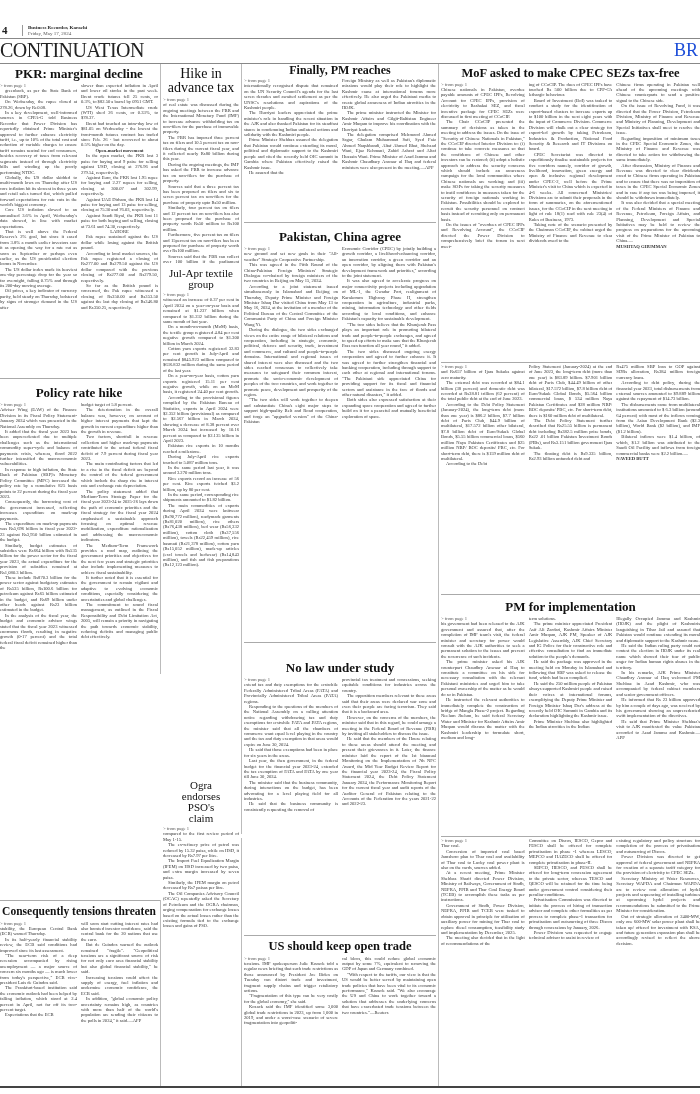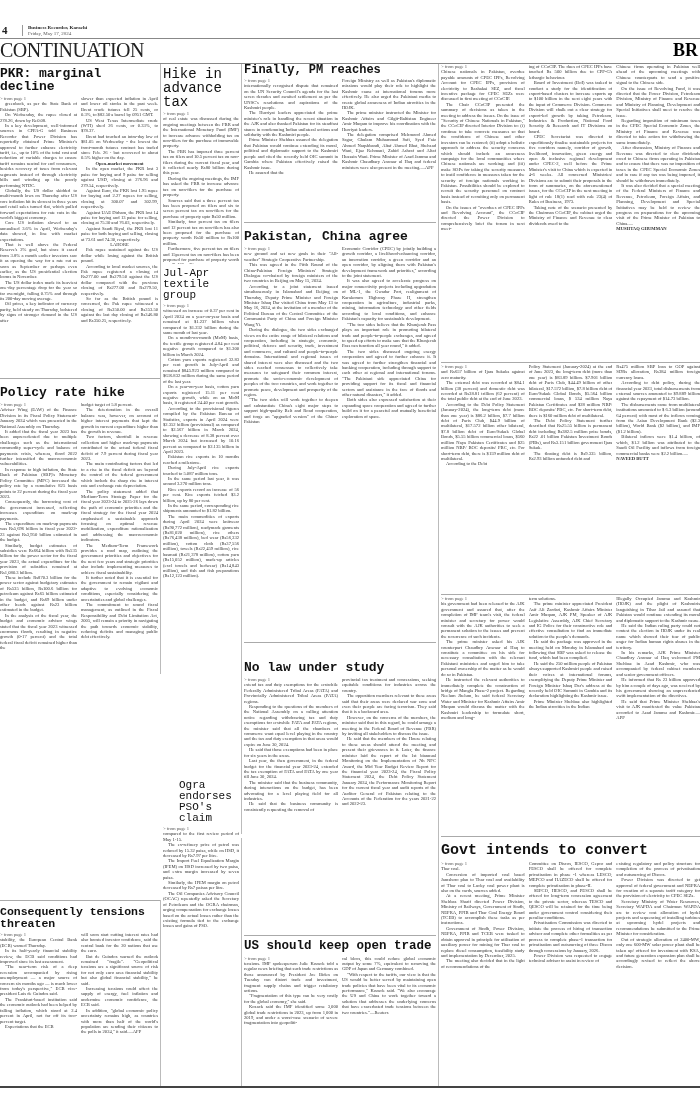--- a/index.html
+++ b/index.html
@@ -4,23 +4,23 @@
 <style>
 *{box-sizing:border-box;margin:0;padding:0}
 body{width:700px;height:1094px;background:#fff;font-family:"Liberation Serif",serif;color:#222;overflow:hidden;position:relative}
 .hdr{position:absolute;left:0;top:0;width:700px;height:56px}
 .pno{position:absolute;left:2px;top:24px;font-size:11px;font-weight:bold}
 .psep{position:absolute;left:22px;top:25px;width:1px;height:11px;background:#999}
 .pname{position:absolute;left:28px;top:25px;font-size:5px;font-weight:bold;line-height:6px}
 .pdate{position:absolute;left:28px;top:31px;font-size:5px;color:#555}
 .hrule{position:absolute;left:0;top:38px;width:700px;height:1px;background:#888}
 .sect{position:absolute;left:0;top:39px;font-size:20px;letter-spacing:-0.5px;font-family:"Liberation Serif",serif;transform:scaleY(1.05)}
-.brlogo{position:absolute;right:2px;top:40px;font-size:18px;color:#000000;font-weight:bold}
+.brlogo{position:absolute;right:2px;top:40px;font-size:18px;color:#1d4ed8;font-weight:normal}
 .art{position:absolute;overflow:hidden}
-.art h2{font-family:Liberation Mono, monospace;font-weight:bold;text-align:left;color:#111;line-height:1}
+.art h2{font-family:Liberation Serif, serif;font-weight:bold;text-align:center;color:#111;line-height:1}
 .art h2.lt{font-weight:normal}
 .cols{display:flex;gap:4px}
 .col{flex:1;font-size:4.6px;line-height:5.4px;text-align:justify;color:#333;overflow:hidden}
 .col p{text-indent:5px}
 .col .fp{text-indent:0;color:#555}
 .col .sub{font-weight:bold;text-align:center;text-indent:0}
 .col .by{font-weight:bold;text-indent:0}
 .vr{position:absolute;width:1px;background:#bbb}
 .hr{position:absolute;height:1px;background:#aaa}
 .bottomrule{position:absolute;left:0;top:1086px;width:700px;height:2px;background:#444}
@@ -148,20 +148,21 @@
       <p>"The two sides believe that the Khunjerab Pass plays an important role in promoting bilateral trade and people-to-people exchanges, and agreed to speed up efforts to make sure that the Khunjerab Pass can function all year round," it added.</p>
       <p>The two sides discussed ongoing energy cooperation and agreed to further enhance it. It was agreed to further strengthen financial and banking cooperation, including through support to each other at regional and international forums. "The Pakistani side appreciated China for providing support for its fiscal and financial sectors and assistance in the face of floods and other natural disasters," it added.</p>
       <p>Both sides also expressed satisfaction at their expanding space cooperation and agreed to further build on it for a peaceful and mutually beneficial exploration of space.</p>
     </div>
   </div>
 </div>
 
 <div class="vr" style="left:438px;top:64px;height:300px"></div>
 
 <div class="art" style="left:441px;top:64px;width:259px;height:298px">
+  <h2 style="font-size:12.5px;margin:3px 0 2px">MoF asked to make CPEC SEZs tax-free</h2>
   <div class="cols">
     <div class="col">
       <p class="fp">&gt; from page 1</p>
       <p style="text-indent:0">Chinese nationals in Pakistan, overdue payable amounts of CPEC IPPs, Revolving Account for CPEC IPPs, provision of electricity to Rashakai SEZ, and fiscal incentive package for CPEC SEZs were discussed in first meeting of CCoCIP.</p>
       <p>The Chair CCoCIP presented the summary of decisions as taken in the meeting to address the issues. On the issue of "Security of Chinese Nationals in Pakistan," the CCoCIP directed Interior Division to: (i) continue to take concrete measures so that the confidence of Chinese and other investors can be restored; (ii) adopt a holistic approach to address the security concerns which should include an awareness campaign for the local communities where Chinese nationals are working; and (iii) make SOPs for taking the security measures to instil confidence in measures taken for the security of foreign nationals working in Pakistan. Possibilities should be explored to recruit the security personnel on contract basis instead of recruiting only on permanent basis.</p>
       <p>On the issues of "overdues of CPEC IPPs and Revolving Account", the CCoCIP directed the Power Division to comprehensively brief the forum in next meet-</p>
     </div>
     <div class="col">
       <p style="text-indent:0">ing of CCoCIP. The dues of CPEC IPPs have touched Rs 500 billion due to CPP-G's lethargic behaviour.</p>
       <p>Board of Investment (BoI) was tasked to conduct a study for the identification of export-based clusters to increase exports up to $100 billion in the next eight years with the input of Commerce Division. Commerce Division will chalk out a clear strategy for export-led growth by taking Petroleum, Industries &amp; Production, National Food Security &amp; Research and IT Divisions on board.</p>
@@ -201,20 +202,21 @@
       <p>The disbursements came from multilateral institutions amounted to $ 6.3 billion (around 64 percent) with most of the inflows coming from the Asian Development Bank ($2.3 billion), World Bank ($2 billion), and IMF ($1.2 billion).</p>
       <p>Bilateral inflows were $1.4 billion, of which, $1.2 billion was attributed to the Saudi Oil Facility and inflows from foreign commercial banks were $2.2 billion.—</p>
       <p class="by">NAVEED BUTT</p>
     </div>
   </div>
 </div>
 
 <div class="hr" style="left:441px;top:594px;width:259px"></div>
 
 <div class="art" style="left:441px;top:596px;width:259px;height:238px">
+  <h2 style="font-size:13px;margin:4px 0 3px">PM for implementation</h2>
   <div class="cols">
     <div class="col">
       <p class="fp">&gt; from page 1</p>
       <p style="text-indent:0">his government had been released to the AJK government and assured that, after the completion of IMF team's visit, the federal minister and secretary for power would consult with the AJK authorities to seek a permanent solution to the issues and prevent the recurrence of such incidents.</p>
       <p>The prime minister asked his AJK counterpart Chaudhry Anwaar ul Haq to constitute a committee on his side for necessary consultation with the relevant Pakistani ministries and urged him to take personal ownership of the matter as he would do so in Pakistan.</p>
       <p>He instructed the relevant authorities to immediately complete the construction of bridge of Mangla Phase-2 project. Regarding Neelum Jhelum, he said federal Secretary Water and Minister for Kashmir Affairs Amir Muqam would discuss the matter with the Kashmiri leadership to formulate short, medium and long-</p>
     </div>
     <div class="col">
       <p style="text-indent:0">term solutions.</p>
       <p>The prime minister appreciated President Asif Ali Zardari, Kashmir Affairs Minister Amir Muqam, AJK PM, Speaker of AJK Legislative Assembly, AJK Chief Secretary and IG Police for their constructive role and effective consultation to find an immediate solution to the people's demands.</p>
@@ -338,21 +340,20 @@
       <p style="text-indent:0">cal blocs, this could reduce global economic output by some 7%, equivalent to removing the GDP of Japan and Germany combined.</p>
       <p>"With respect to the tariffs, our view is that the US would be better served by maintaining open trade policies that have been vital to its economic performance," Kozack said. "We also encourage the US and China to work together toward a solution that addresses the underlying concerns that have exacerbated trade tensions between the two countries."—Reuters</p>
     </div>
   </div>
 </div>
 
 <div class="vr" style="left:438px;top:362px;height:724px"></div>
 <div class="hr" style="left:441px;top:836px;width:259px"></div>
 
 <div class="art" style="left:441px;top:838px;width:259px;height:246px">
-  <h2 style="font-size:15px;margin:5px 0 3px">Govt intends to convert</h2>
   <div class="cols">
     <div class="col">
       <p class="fp">&gt; from page 1</p>
       <p style="text-indent:0">Thar coal.</p>
       <p>Conversion of imported coal based Jamshoro plan to Thar coal and availability of Thar coal to Lucky coal power plant is also on the cards, sources added.</p>
       <p>At a recent meeting, Prime Minister Shehbaz Sharif directed Power Division, Ministry of Railways, Government of Sindh, NEPRA, PPIB and Thar Coal Energy Board (TCEB) to accomplish these tasks as per instructions.</p>
       <p>Government of Sindh, Power Division, NEPRA, PPIB and TCEB were tasked to obtain approval in principle for utilisation of auxiliary power for mining for Thar coal to replace diesel consumption, feasibility study and implementation by December, 2025.</p>
       <p>The meeting also decided that in the light of recommendations of the</p>
     </div>
     <div class="col">

